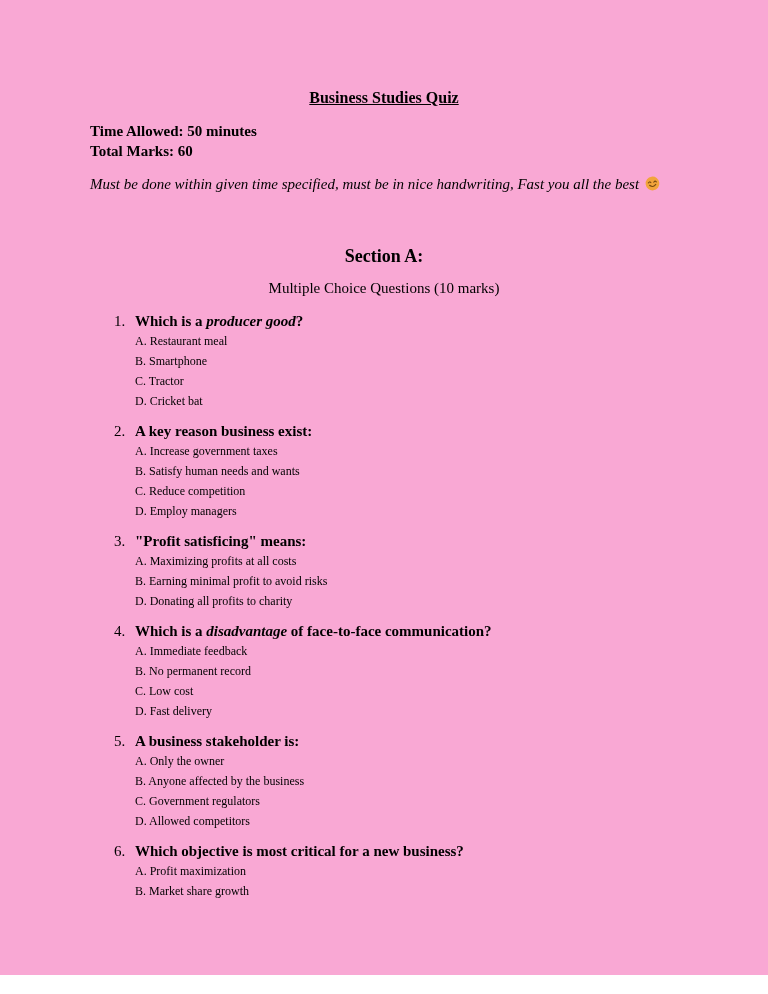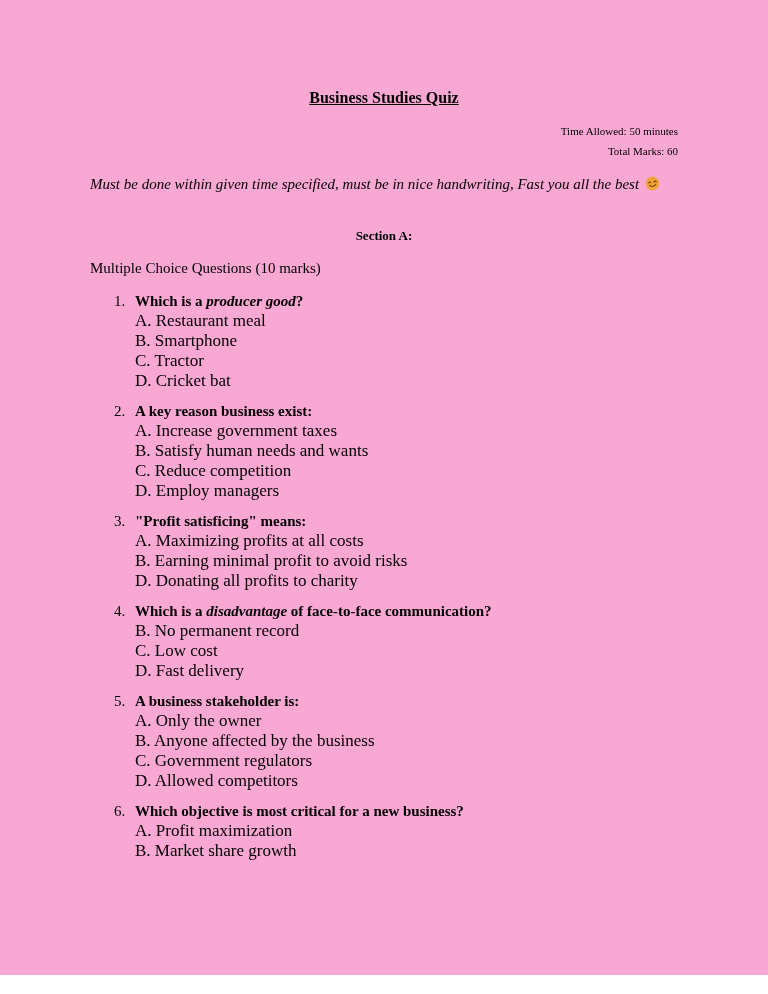--- a/index.html
+++ b/index.html
@@ -21,50 +21,49 @@
   }
   .doc-title {
     text-align: center;
     font-size: 16px;
     font-weight: bold;
     line-height: 20px;
     margin-bottom: 13px;
   }
   .doc-title .underlined { text-decoration: underline; }
   .meta-line {
-    font-size: 11px;
-    font-weight: normal;
+    font-size: 15px;
+    font-weight: bold;
     line-height: 20px;
-    text-align: right;
   }
   .instructions {
     font-size: 15px;
     font-style: italic;
     line-height: 20px;
     margin-top: 13px;
     white-space: nowrap;
   }
   .emoji {
     display: inline-block;
     width: 15px;
     height: 15px;
     vertical-align: -2px;
     margin-left: 6px;
     transform: rotate(-8deg);
   }
   .emoji svg { display: block; width: 100%; height: 100%; }
   .section-heading {
     text-align: center;
-    font-size: 13px;
+    font-size: 18px;
     font-weight: bold;
     line-height: 20px;
-    margin-top: 32px;
+    margin-top: 52px;
   }
   .section-subheading {
-    text-align: left;
+    text-align: center;
     font-size: 15px;
     font-weight: normal;
     line-height: 20px;
     margin-top: 12px;
   }
   .questions { list-style: none; }
   .question { margin-top: 10px; }
   .question:first-child { margin-top: 13px; }
   .q-line { display: flex; }
   .q-num {
@@ -77,21 +76,21 @@
     font-weight: normal;
   }
   .q-text {
     font-size: 15px;
     line-height: 20px;
     font-weight: bold;
   }
   .q-text .q-italic { font-style: italic; font-weight: bold; }
   .q-option {
     margin-left: 45px;
-    font-size: 17px;
+    font-size: 12px;
     line-height: 20px;
     font-weight: normal;
   }
 </style>
 </head>
 <body>
 
 <div class="page">
 
   <h1 class="doc-title"><span class="underlined">Business Studies Quiz</span></h1>
@@ -147,20 +146,21 @@
           <div class="q-option">D. Donating all profits to charity</div>
         </div>
   </li>
 
   <li class="question">
     <div class="q-line">
       <span class="q-num">4.</span>
       <span class="q-text"><span class="q-pre">Which is a </span><span class="q-italic">disadvantage</span><span class="q-post"> of face-to-face communication?</span></span>
     </div>
     <div class="q-options">
+          <div class="q-option">A. Immediate feedback</div>
           <div class="q-option">B. No permanent record</div>
           <div class="q-option">C. Low cost</div>
           <div class="q-option">D. Fast delivery</div>
         </div>
   </li>
 
   <li class="question">
     <div class="q-line">
       <span class="q-num">5.</span>
       <span class="q-text"><span class="q-pre">A business stakeholder is:</span><span class="q-italic"></span><span class="q-post"></span></span>

